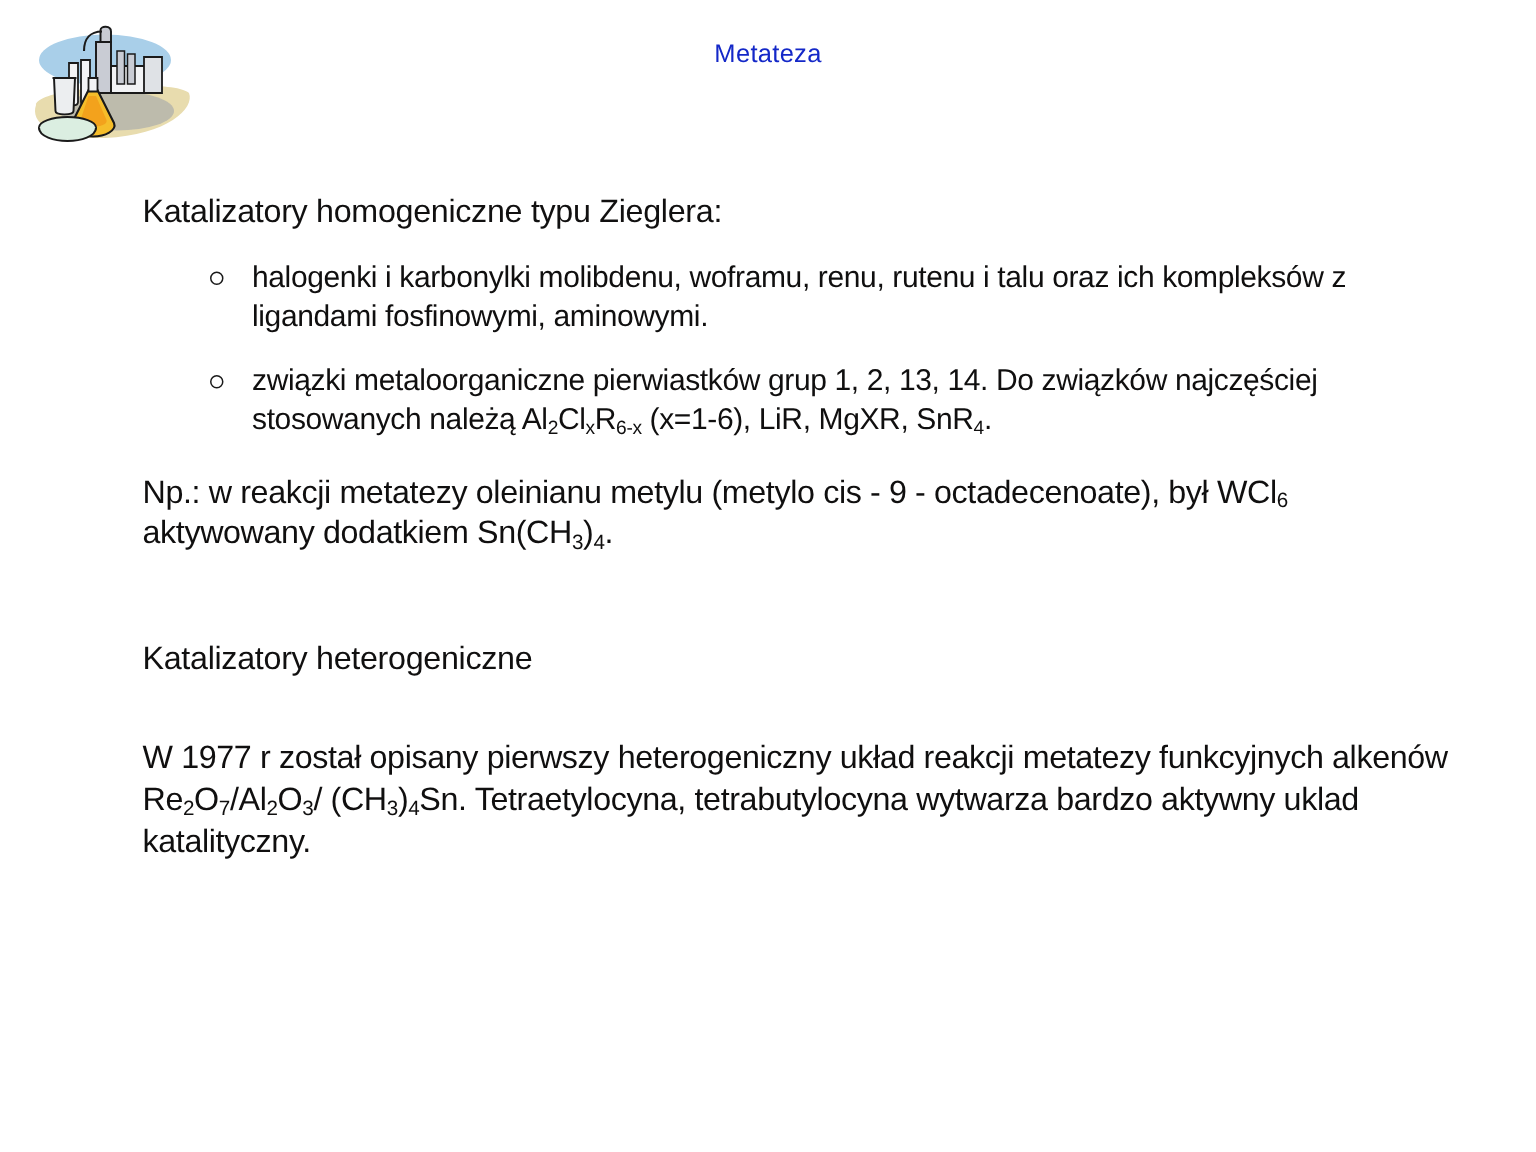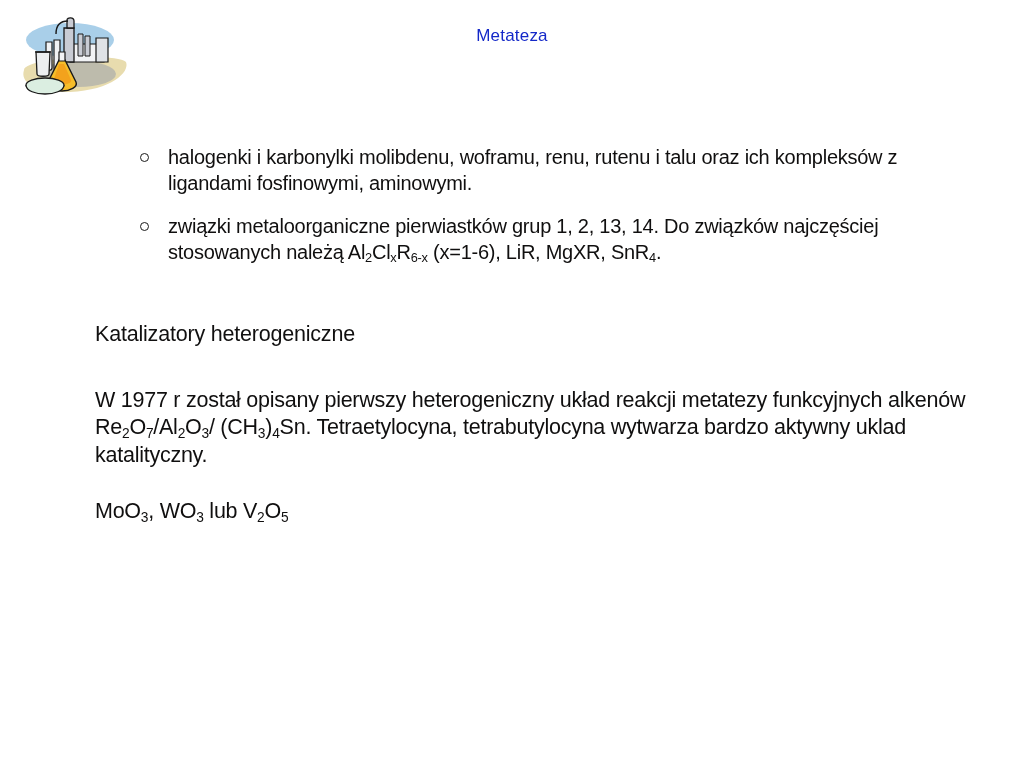--- a/index.html
+++ b/index.html
@@ -149,40 +149,41 @@
 
       <ellipse cx="33" cy="73" rx="19" ry="7" fill="#dbeee1" stroke="#1a1a1a" stroke-width="1.3"></ellipse>
       <path d="M14 73 C14 79, 24 82, 33 82 C42 82, 52 79, 52 73" fill="#dbeee1" stroke="#1a1a1a" stroke-width="1.3"></path>
     </svg>
   </div>
 
   <div class="slide-title">Metateza</div>
 
   <div class="content">
 
+    <div class="heading">Katalizatory homogeniczne typu Zieglera:</div>
 
     <ul class="bullet-list">
 
       <li class="bullet-item">
         <span class="bullet-marker"></span>
         <span>halogenki i karbonylki molibdenu, woframu, renu, rutenu i talu oraz ich kompleksów z ligandami fosfinowymi, aminowymi.</span>
       </li>
 
       <li class="bullet-item">
         <span class="bullet-marker"></span>
         <span>związki metaloorganiczne pierwiastków grup 1, 2,  13, 14. Do związków najczęściej stosowanych należą Al</span><sub>2</sub><span>Cl</span><sub class="sub-x">x</sub><span>R</span><sub>6-x</sub><span> (x=1-6), LiR, MgXR, SnR</span><sub>4</sub><span>.</span>
       </li>
 
     </ul>
 
+    <div class="para para-np">
+      <span>Np.: w reakcji metatezy oleinianu metylu (metylo cis - 9 - octadecenoate), był WCl</span><sub>6</sub><span> aktywowany dodatkiem Sn(CH</span><sub>3</sub><span>)</span><sub>4</sub><span>.</span>
+    </div>
 
     <div class="heading heading-hetero">Katalizatory heterogeniczne</div>
 
     <div class="para para-1977">
       <span>W 1977 r został opisany pierwszy heterogeniczny układ reakcji metatezy funkcyjnych alkenów Re</span><sub>2</sub><span>O</span><sub>7</sub><span>/Al</span><sub>2</sub><span>O</span><sub>3</sub><span>/ (CH</span><sub>3</sub><span>)</span><sub>4</sub><span>Sn. Tetraetylocyna, tetrabutylocyna wytwarza bardzo aktywny uklad katalityczny.</span>
     </div>
 
-    <div class="para para-oxides">
-      <span>MoO</span><sub>3</sub><span>, WO</span><sub>3</sub><span> lub V</span><sub>2</sub><span>O</span><sub>5</sub>
-    </div>
 
   </div>
 </div>
 
 </body></html>

